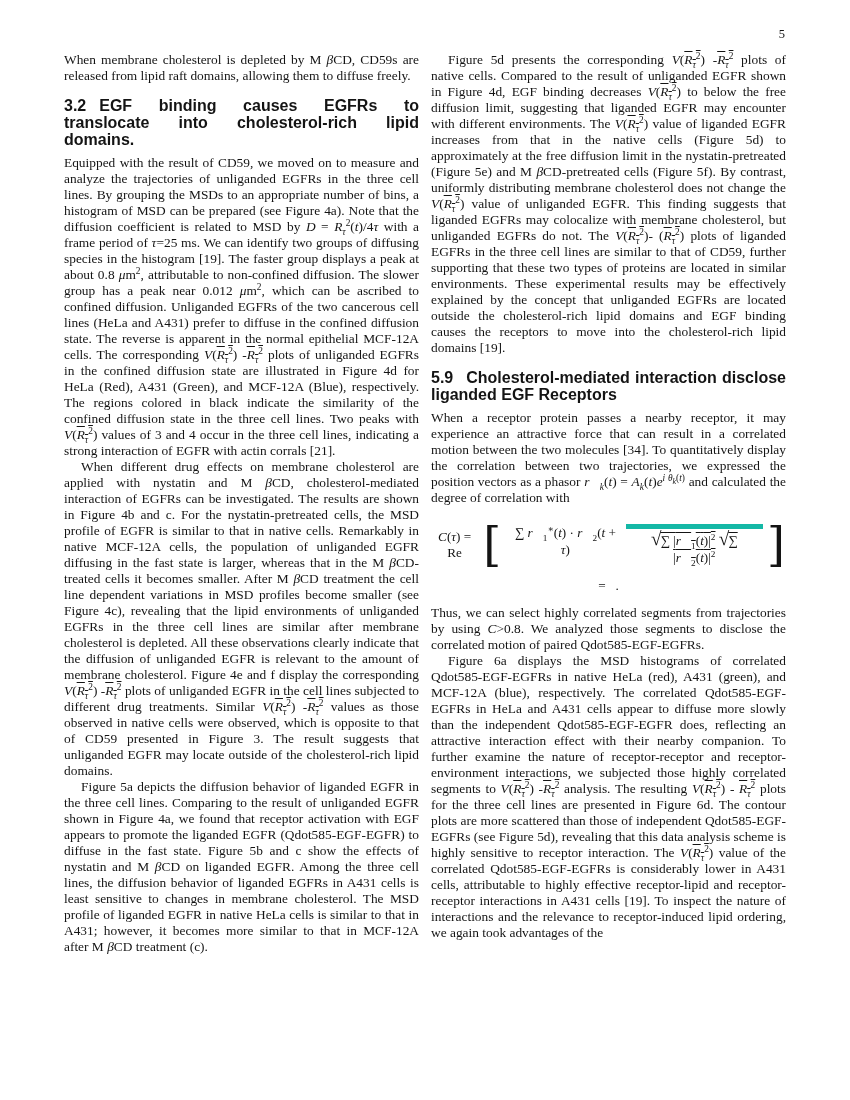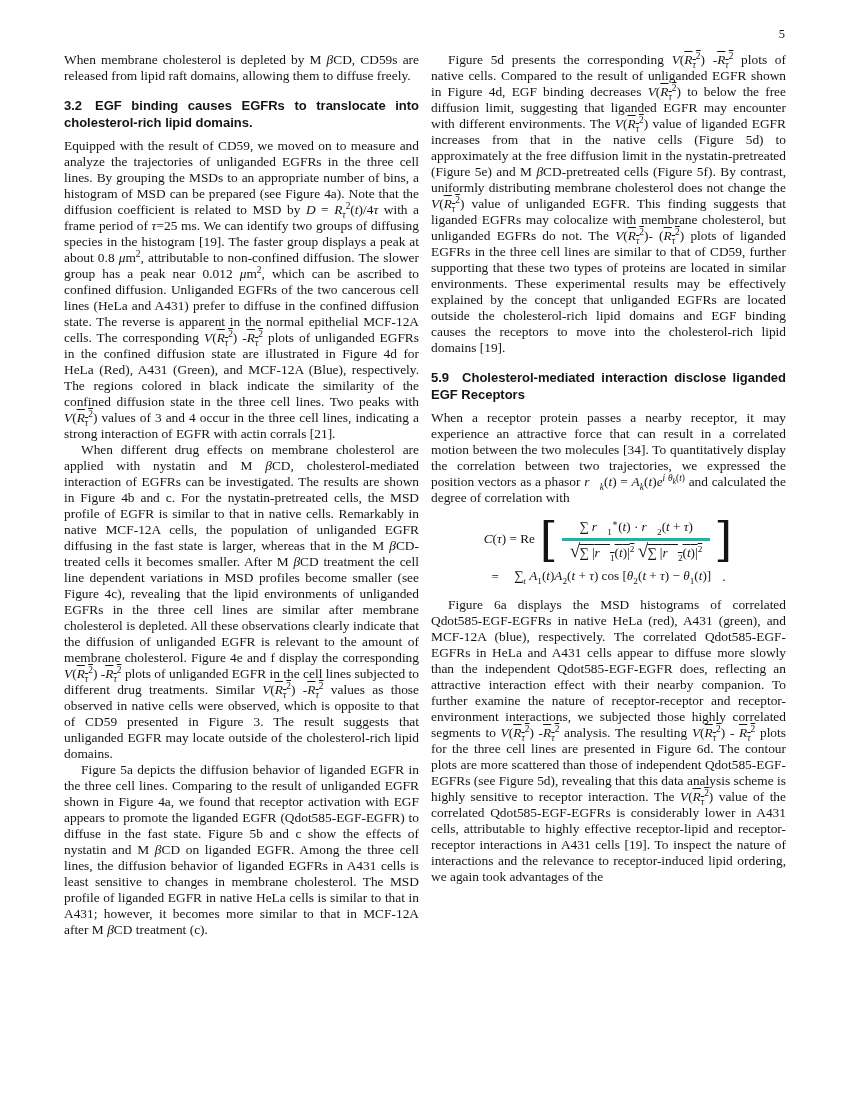--- a/index.html
+++ b/index.html
@@ -29,21 +29,21 @@
   .col {
     width: 355px;
     font-size: 13.4px;
     line-height: 16px;
     text-align: justify;
   }
   .col p { margin: 0; text-indent: 17px; }
   .col p.noindent { text-indent: 0; }
   h2 {
     font-family: "Liberation Sans", "DejaVu Sans", sans-serif;
-    font-size: 13px;
+    font-size: 16px;
     line-height: 17px;
     font-weight: 700;
     margin: 13px 0 7px 0;
     text-align: justify;
   }
   h2 .sec-num { margin-right: 13px; }
   sub, sup { line-height: 0; font-size: 70%; }
   sup sub, sup i sub { font-size: 85%; }
   .ov { text-decoration: overline; }
   .rad { font-size: 145%; line-height: 0; vertical-align: -10%; margin-right: -1px; }
@@ -54,27 +54,27 @@
   }
   .eq-row {
     display: flex;
     align-items: center;
     justify-content: center;
     line-height: 1.25;
   }
   .eq-row-2 { margin-top: 6px; }
   .frac {
     display: inline-flex;
-    flex-direction: column;
+    flex-direction: row;
     text-align: center;
-    margin: 0 3px;
+    margin: 6px 3px;
     line-height: 1.3;
   }
   .frac .fnum { padding: 0 8px 3px 8px; }
-  .frac .fden { border-top: 3px solid #14b8a6; padding: 3px 8px 0 8px; }
+  .frac .fden { border-top: 5px solid #14b8a6; padding: 3px 8px 0 8px; }
   .bracket {
     font-size: 46px;
     font-weight: 400;
     line-height: 0;
     margin: 0 1px;
     font-family: "DejaVu Serif", serif;
   }
   .eq-lhs { margin-right: 4px; }
   .eq-sign { margin-right: 4px; }
 </style>
@@ -105,23 +105,23 @@
           <span class="bracket">[</span>
           <span class="frac">
             <span class="fnum">∑ <i>r⃗</i><sub>1</sub><sup>∗</sup>(<i>t</i>) · <i>r⃗</i><sub>2</sub>(<i>t</i> + <i>τ</i>)</span>
             <span class="fden"><span class="rad">√</span><span class="ov">∑ |<i>r⃗</i><sub>1</sub>(<i>t</i>)|<sup>2</sup></span> <span class="rad">√</span><span class="ov">∑ |<i>r⃗</i><sub>2</sub>(<i>t</i>)|<sup>2</sup></span></span>
           </span>
           <span class="bracket">]</span>
         </div>
         <div class="eq-row eq-row-2">
           <span class="eq-sign">=</span>
           <span class="frac">
-            <span class="fnum">∑<sub><i>t</i></sub> <i>A</i><sub>1</sub>(<i>t</i>)<i>A</i><sub>2</sub>(<i>t</i> + <i>τ</i>) cos [<i>θ</i><sub>2</sub>(<i>t</i> + <i>τ</i>) − <i>θ</i><sub>1</sub>(<i>t</i>)]</span>
           </span>
           <span>.</span>
         </div>
       </div>
 
+      <p class="noindent">Thus, we can select highly correlated segments from trajectories by using <i>C</i>&gt;0.8. We analyzed those segments to disclose the correlated motion of paired Qdot585-EGF-EGFRs.</p>
       <p>Figure 6a displays the MSD histograms of correlated Qdot585-EGF-EGFRs in native HeLa (red), A431 (green), and MCF-12A (blue), respectively. The correlated Qdot585-EGF-EGFRs in HeLa and A431 cells appear to diffuse more slowly than the independent Qdot585-EGF-EGFR does, reflecting an attractive interaction effect with their nearby companion. To further examine the nature of receptor-receptor and receptor-environment interactions, we subjected those highly correlated segments to <i>V</i>(<span class="ov"><i>R<sub>τ</sub></i><sup>2</sup></span>) -<span class="ov"><i>R<sub>τ</sub></i><sup>2</sup></span> analysis. The resulting <i>V</i>(<span class="ov"><i>R<sub>τ</sub></i><sup>2</sup></span>) - <span class="ov"><i>R<sub>τ</sub></i><sup>2</sup></span> plots for the three cell lines are presented in Figure 6d. The contour plots are more scattered than those of independent Qdot585-EGF-EGFRs (see Figure 5d), revealing that this data analysis scheme is highly sensitive to receptor interaction. The <i>V</i>(<span class="ov"><i>R<sub>τ</sub></i><sup>2</sup></span>) value of the correlated Qdot585-EGF-EGFRs is considerably lower in A431 cells, attributable to highly effective receptor-lipid and receptor-receptor interactions in A431 cells [19]. To inspect the nature of interactions and the relevance to receptor-induced lipid ordering, we again took advantages of the</p>
     </div>
 
   </div>
 </div>
 
 </body></html>

